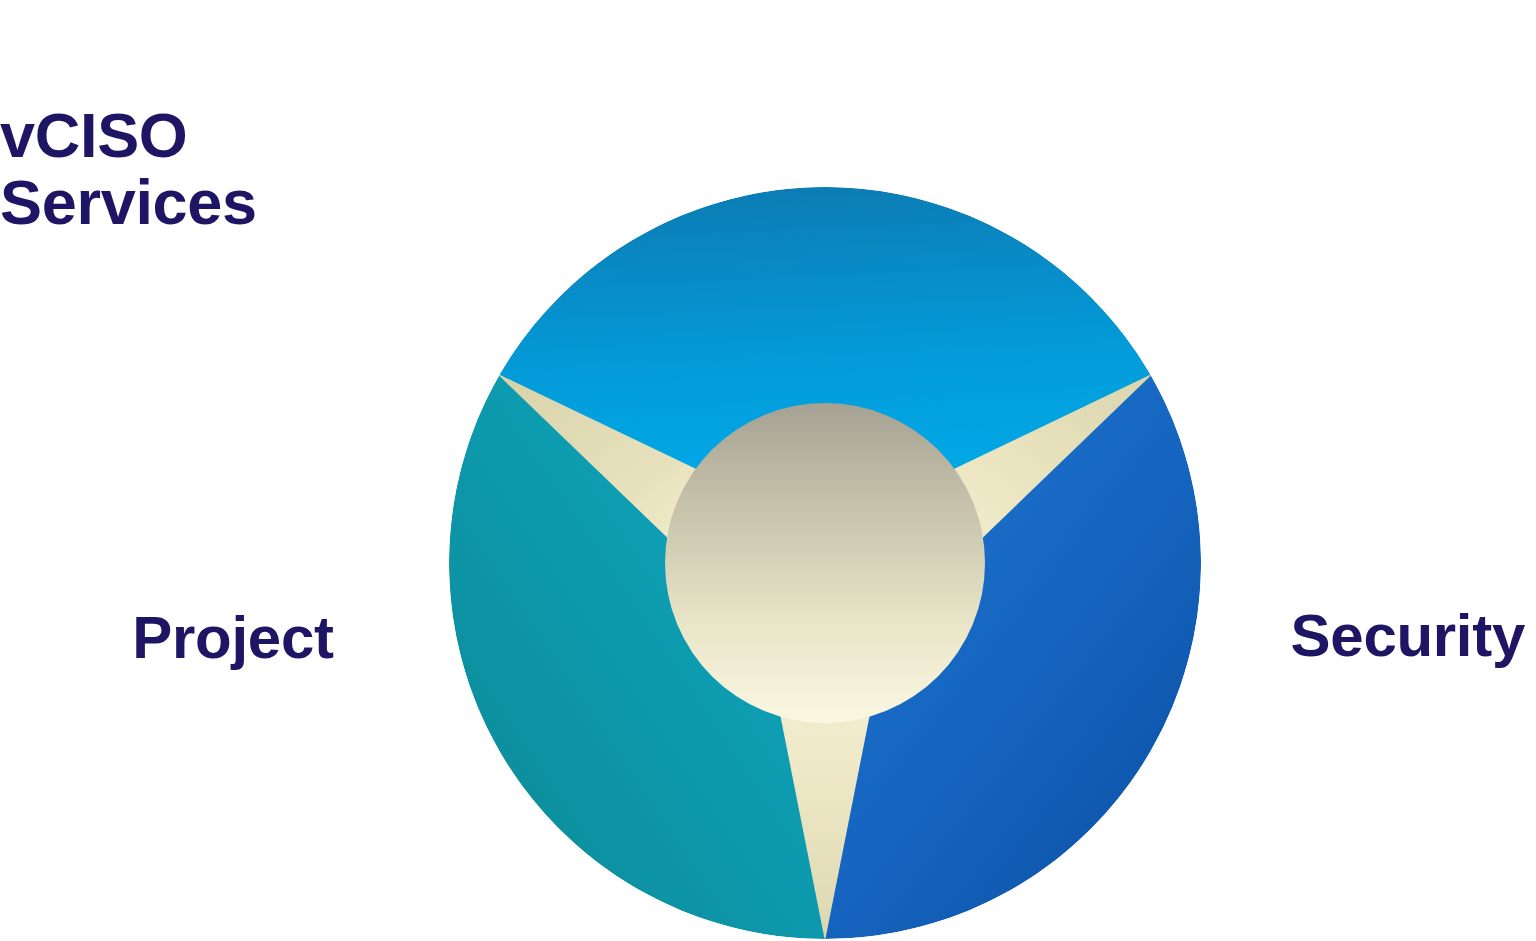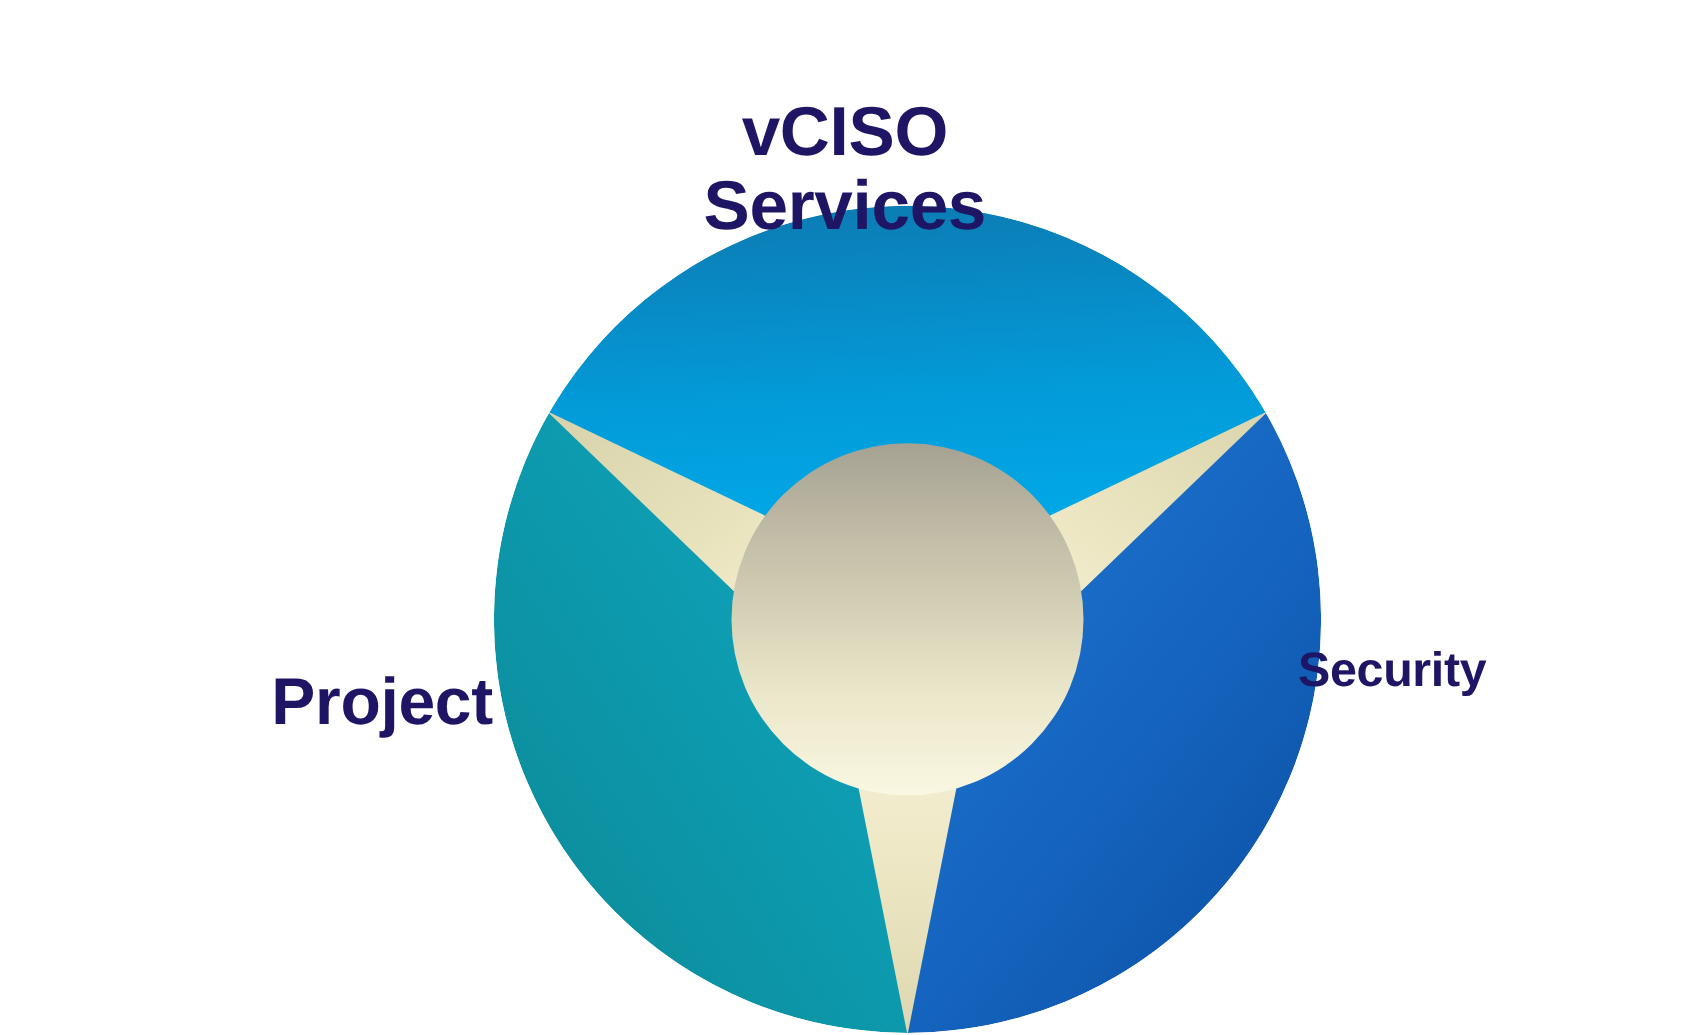--- a/index.html
+++ b/index.html
@@ -41,41 +41,40 @@
     color: #1e1564;
     line-height: 1.06;
     letter-spacing: -0.3px;
     white-space: pre-line;
     -webkit-font-smoothing: antialiased;
   }
 
   #label-top {
     left: 0;
     right: 0;
-    top: 20px;
-    text-align: center;
+    top: 35px;
     font-size: 63px;
   }
   #label-top .line2 { display: block; }
 
   #label-left {
     left: 18px;
     top: 542px;
     width: 430px;
-    text-align: right;
+    text-align: center;
     font-size: 60px;
   }
   #label-left .line2 { display: block; }
 
   #label-right {
-    right: 26px;
+    right: 11px;
     top: 540px;
     width: 330px;
-    text-align: left;
-    font-size: 44px;
+    text-align: right;
+    font-size: 60px;
   }
   #label-right .line2 { display: block; }
 </style>
 </head>
 <body>
 
 <div id="diagram-stage">
 
   <svg id="wheel-svg" viewBox="0 0 1536 941" xmlns="http://www.w3.org/2000/svg">
     <defs>

